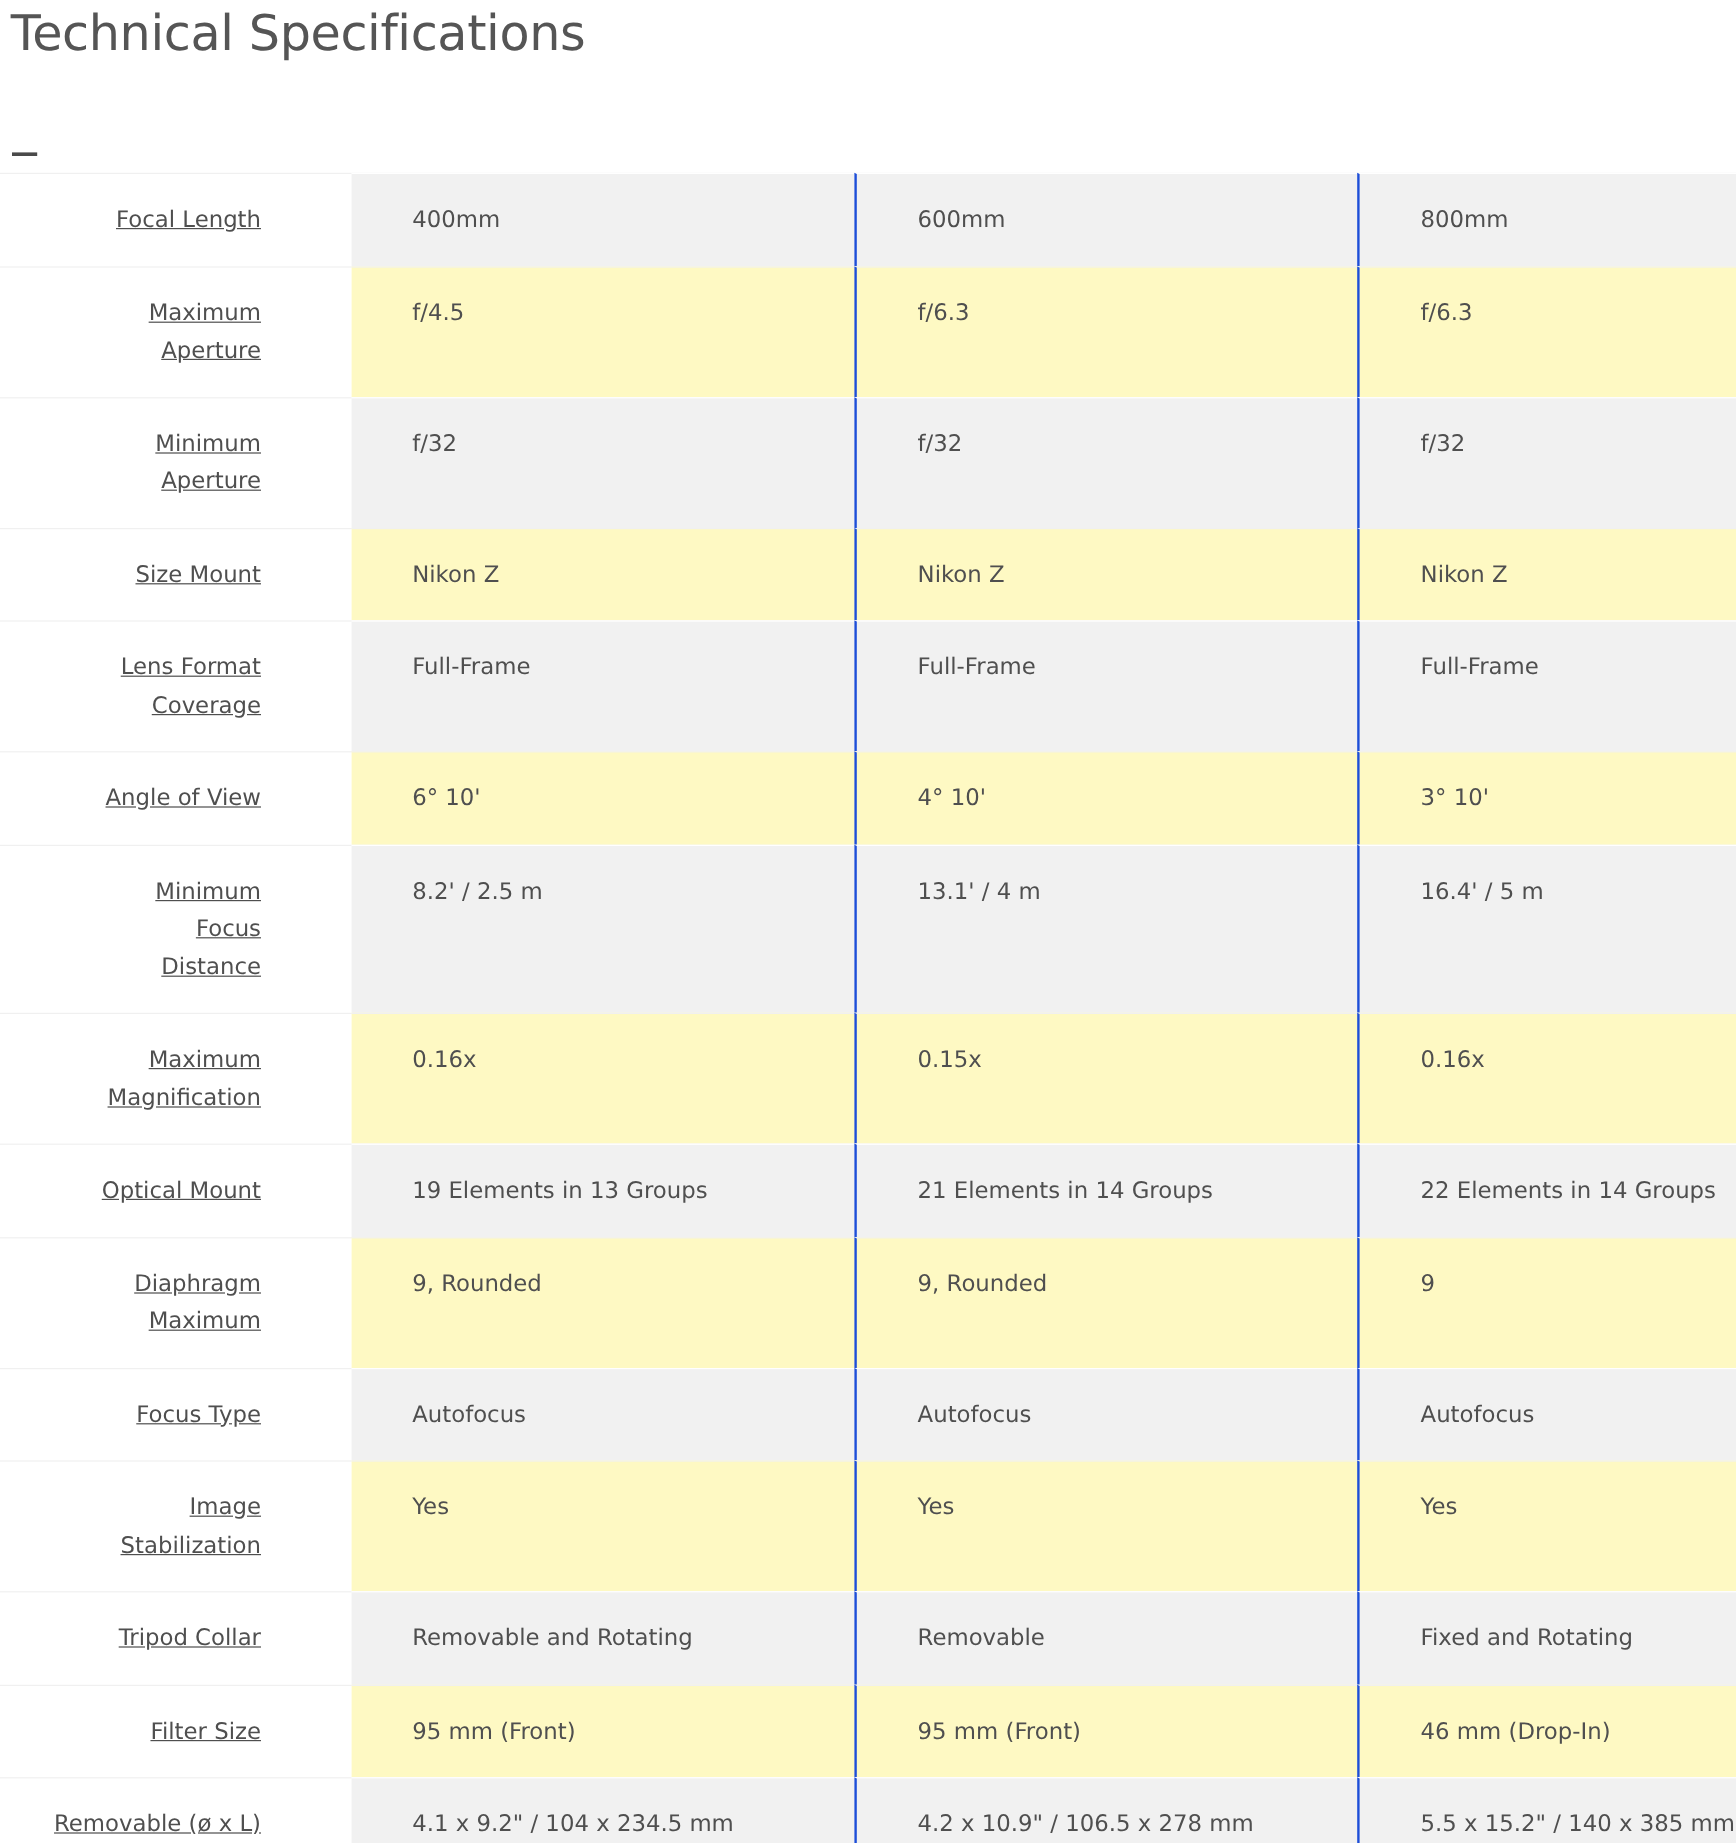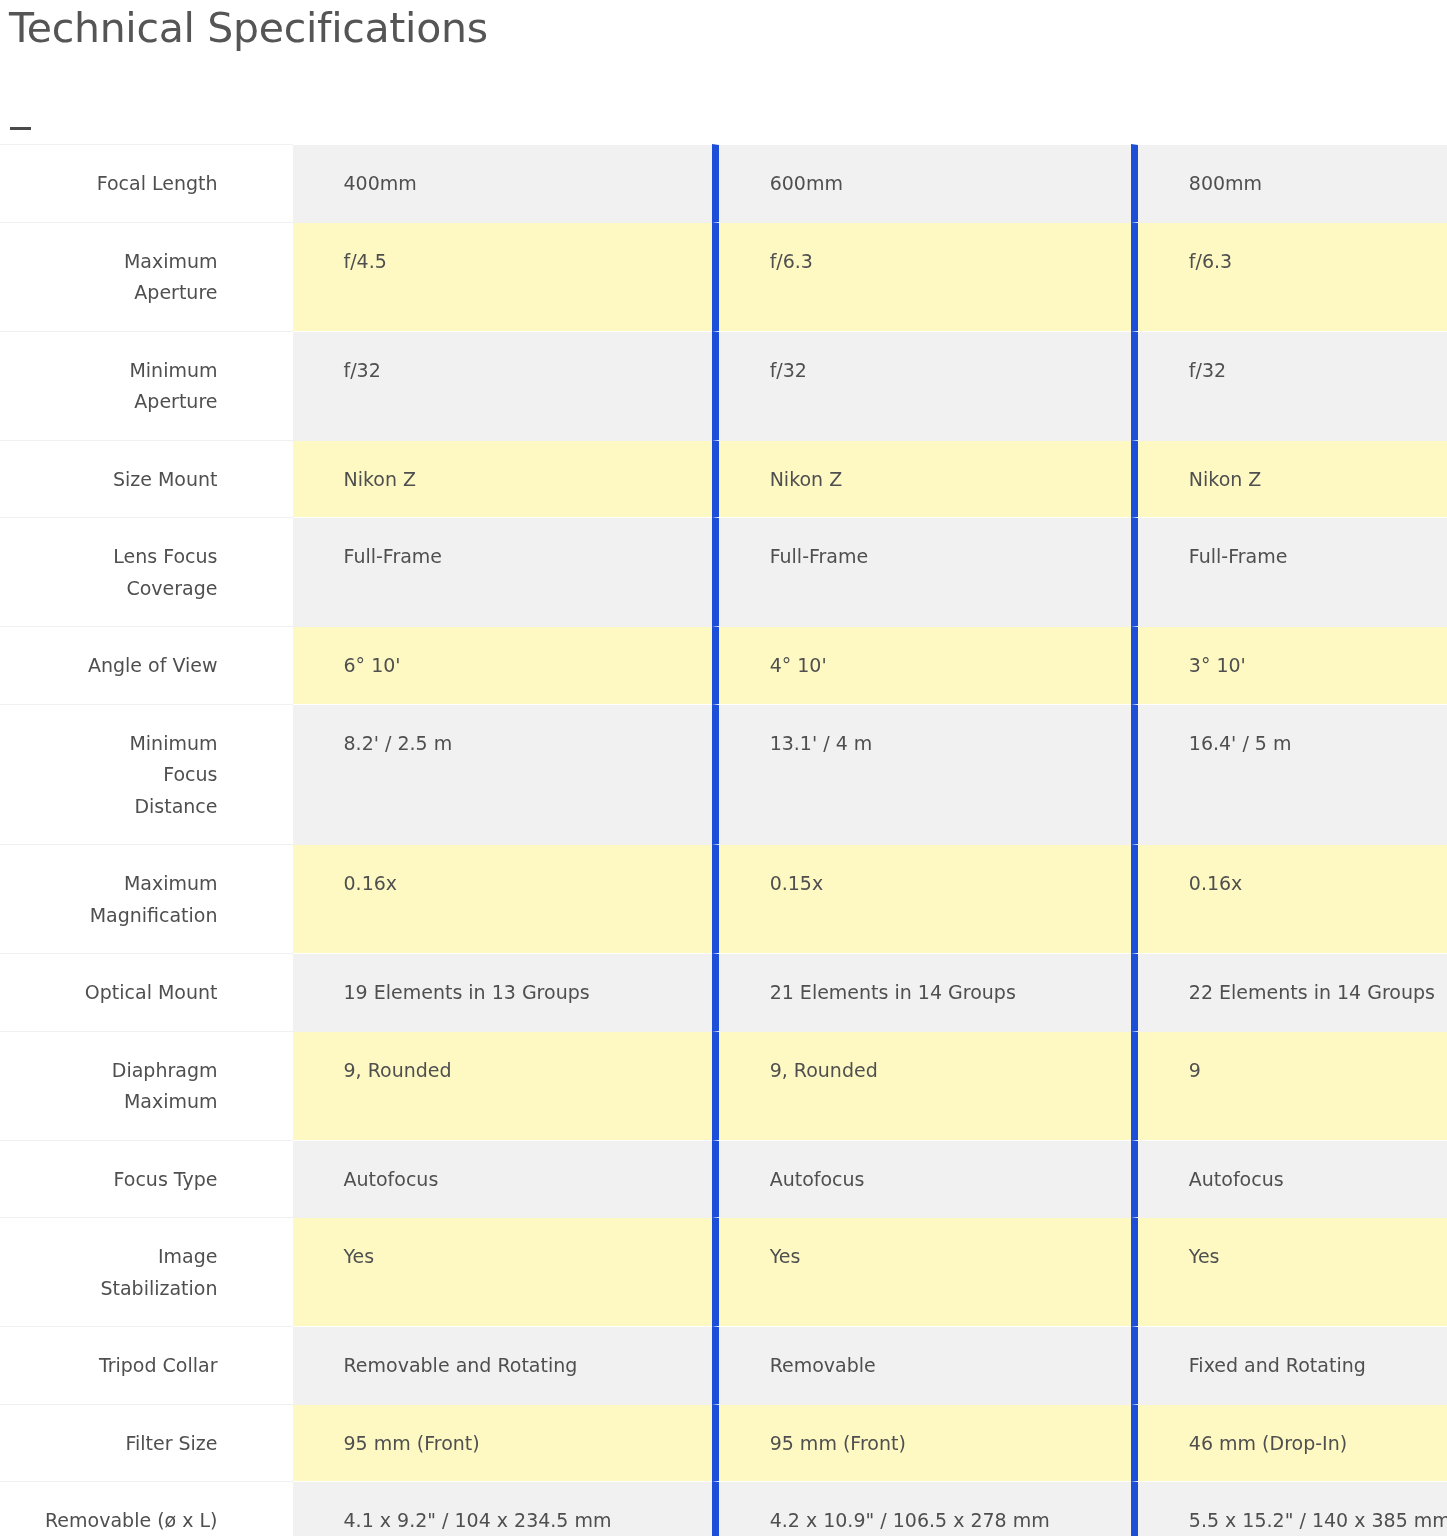--- a/index.html
+++ b/index.html
@@ -59,27 +59,27 @@
   .spec-table td.label {
     text-align: right;
     padding-right: 75px;
     padding-left: 10px;
     white-space: normal;
     border-top: 1px solid #f0f0f0;
     background: #ffffff;
   }
   .spec-table td.value {
     padding-left: 51px;
-    border-left: 7px solid #1d4ed8;
+    border-left: 2px solid #1d4ed8;
     border-top: 1px solid #ffffff;
   }
   .spec-table td.value.first { border-left: none; }
   .spec-table tr.shaded td.value { background: #f1f1f1; }
   .spec-table tr.plain td.value { background: #fef9c3; border-top-color: #f0f0f0; }
-  .label-text { display: inline-block; max-width: 140px; }
+  .label-text { display: inline-block; max-width: 140px; text-decoration: underline; }
 </style>
 </head>
 <body>
 
 <div class="page">
   <h1 class="title">Technical Specifications</h1>
   <div class="dash"></div>
 
   <table class="spec-table">
     <colgroup>
@@ -107,21 +107,21 @@
         <td class="value">f/32</td>
         <td class="value">f/32</td>
       </tr>
       <tr class="plain">
         <td class="label"><span class="label-text">Size Mount</span></td>
         <td class="value first">Nikon Z</td>
         <td class="value">Nikon Z</td>
         <td class="value">Nikon Z</td>
       </tr>
       <tr class="shaded">
-        <td class="label"><span class="label-text">Lens Focus Coverage</span></td>
+        <td class="label"><span class="label-text">Lens Format Coverage</span></td>
         <td class="value first">Full-Frame</td>
         <td class="value">Full-Frame</td>
         <td class="value">Full-Frame</td>
       </tr>
       <tr class="plain">
         <td class="label"><span class="label-text">Angle of View</span></td>
         <td class="value first">6° 10'</td>
         <td class="value">4° 10'</td>
         <td class="value">3° 10'</td>
       </tr>

